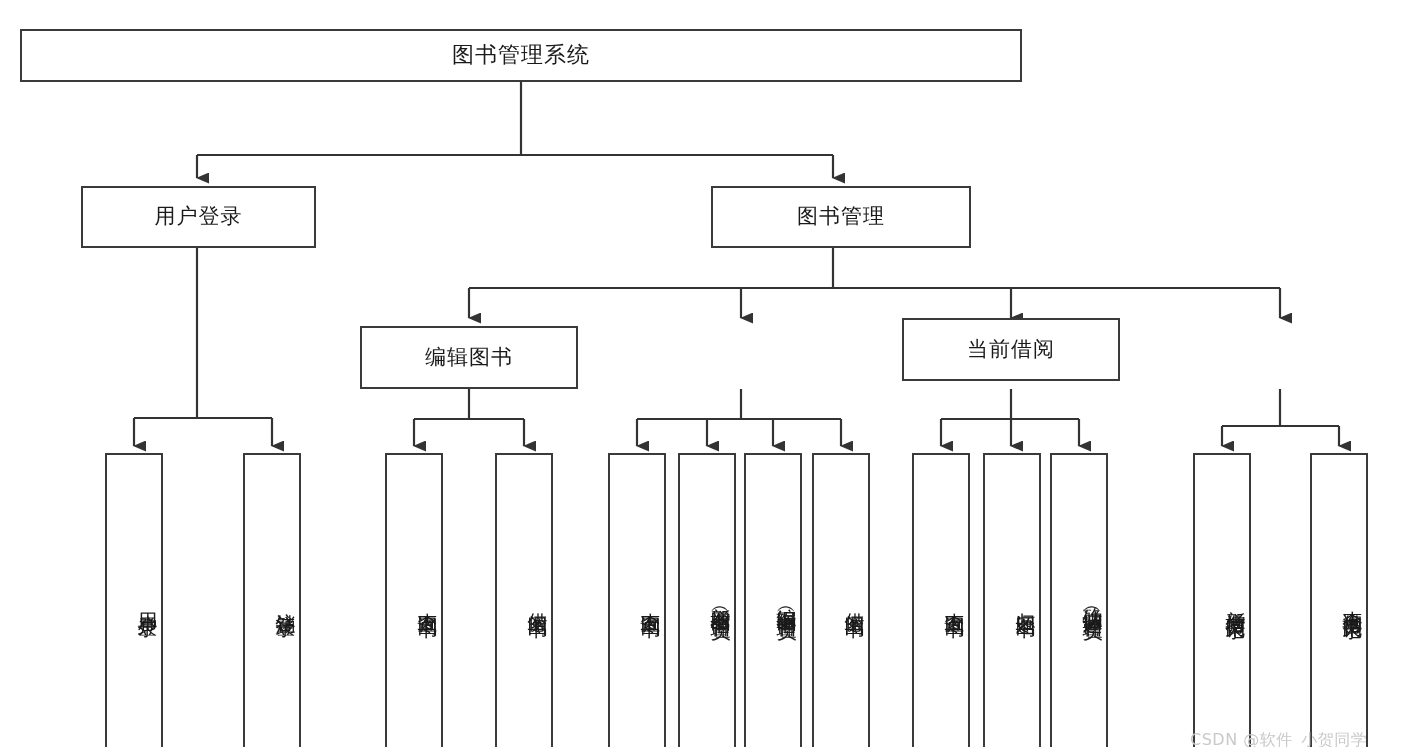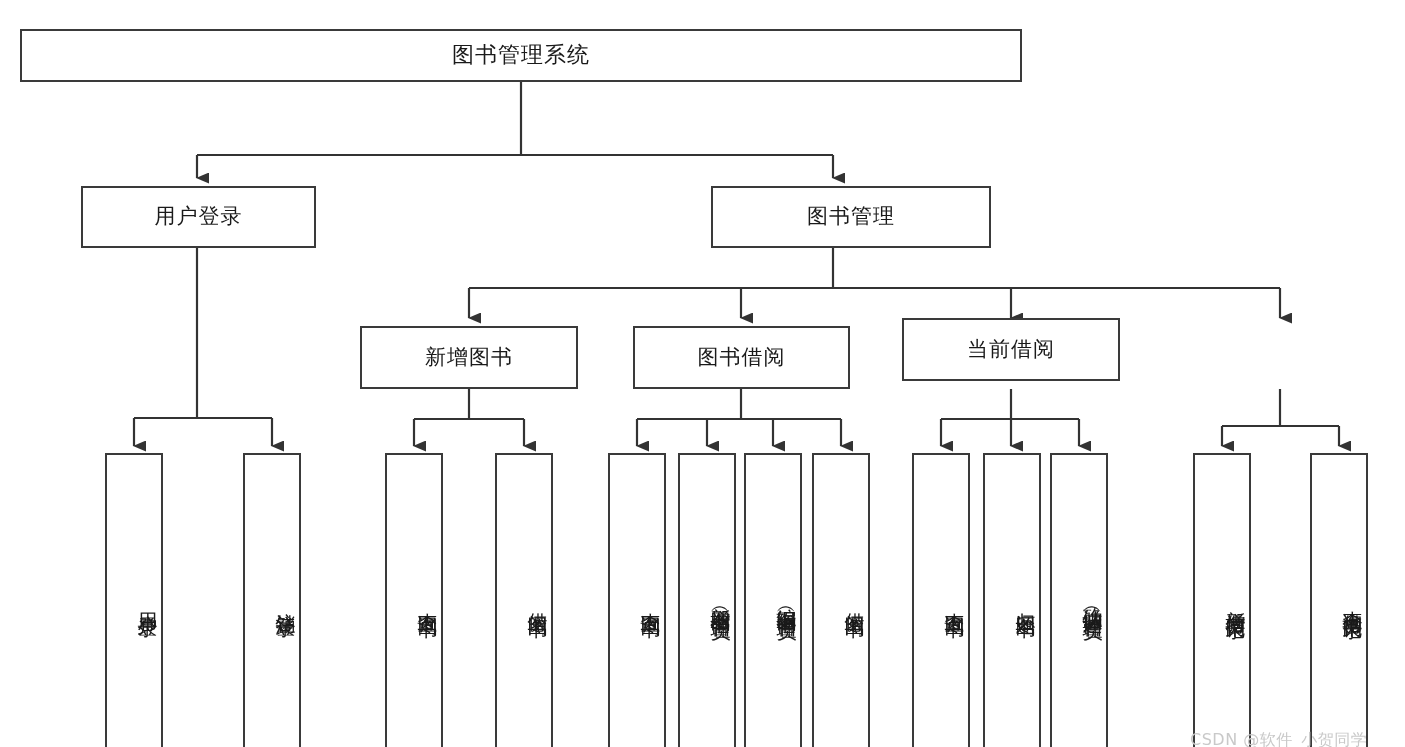--- a/index.html
+++ b/index.html
@@ -122,24 +122,23 @@
 
     <path class="wire" d="M1280,373 L1280,410"></path>
     <path class="wire" d="M1222,410 L1339,410"></path>
     <path class="wire" d="M1222,410 L1222,430" marker-end="url(#ah)"></path>
     <path class="wire" d="M1339,410 L1339,430" marker-end="url(#ah)"></path>
   </svg>
 
   <div class="node horiz root" style="left:20px; top:13px; width:1002px; height:53px;">图书管理系统</div>
 
   <div class="node horiz" style="left:81px; top:170px; width:235px; height:62px;">用户登录</div>
-  <div class="node horiz" style="left:711px; top:170px; width:280px; height:62px;">图书管理</div>
+  <div class="node horiz" style="left:711px; top:170px; width:260px; height:62px;">图书管理</div>
 
-  <div class="node horiz" style="left:360px; top:310px; width:218px; height:63px;">新增图书</div>
-  <div class="node horiz" style="left:633px; top:310px; width:217px; height:63px;">图书借阅</div>
+  <div class="node horiz" style="left:360px; top:310px; width:218px; height:63px;">编辑图书</div>
   <div class="node horiz" style="left:902px; top:302px; width:218px; height:63px;">当前借阅</div>
 
   <div class="node vert" style="left:105px; top:437px; width:58px; height:296px;">用户登录</div>
   <div class="node vert" style="left:243px; top:437px; width:58px; height:296px;">注销登录</div>
 
   <div class="node vert" style="left:385px; top:437px; width:58px; height:296px;">查询图书</div>
   <div class="node vert" style="left:495px; top:437px; width:58px; height:296px;">借阅图书</div>
 
   <div class="node vert" style="left:608px; top:437px; width:58px; height:296px;">查询图书</div>
   <div class="node vert" style="left:678px; top:437px; width:58px; height:296px;">新增图书（管理员）</div>

